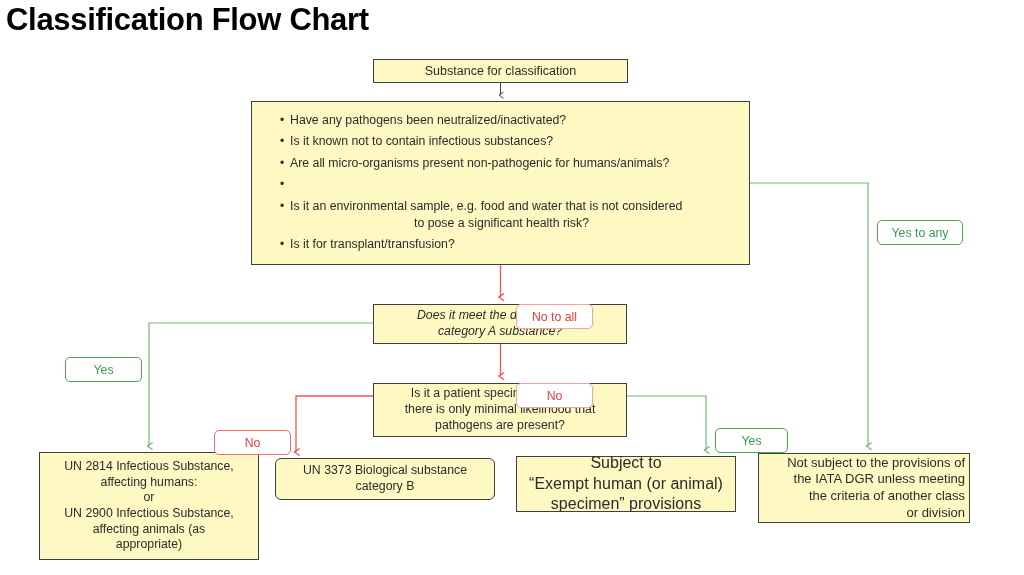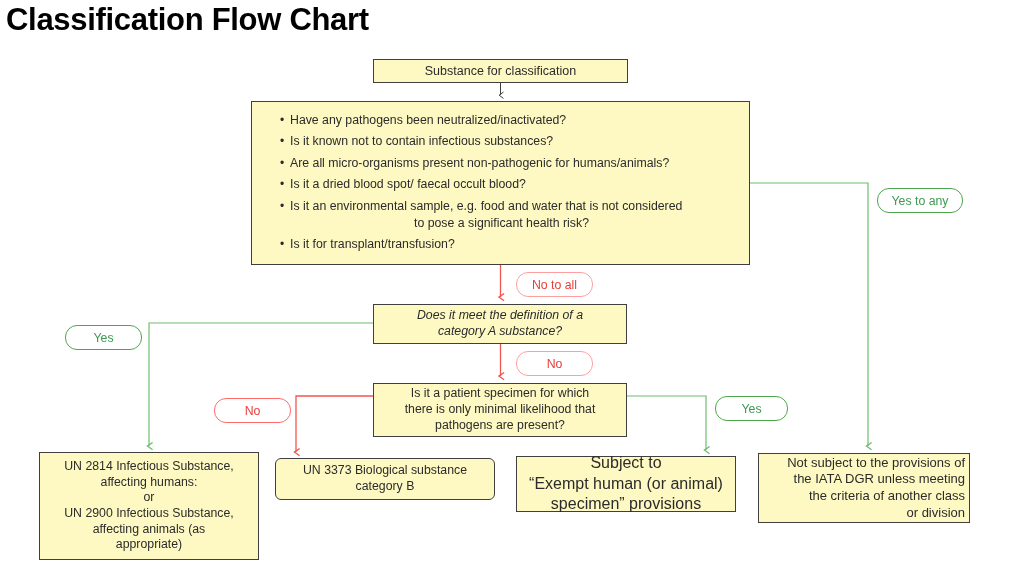--- a/index.html
+++ b/index.html
@@ -109,28 +109,29 @@
     font-size: 16px;
   }
   #node-notsubject {
     left: 758px; top: 453px; width: 212px; height: 70px;
     font-size: 13px;
     text-align: right;
   }
   .edge-label {
     position: absolute;
     box-sizing: border-box;
-    border-radius: 12px;
+    border-radius: 5px;
     background: #ffffff;
     display: flex;
     align-items: center;
     justify-content: center;
     font-size: 12.3px;
     text-align: center;
     white-space: nowrap;
+    margin-top: 32px;
   }
   .edge-label.green {
     border: 1.6px solid #4ea64e;
     color: #3f9a4f;
   }
   .edge-label.red {
     border: 1.6px solid #ff6b6b;
     color: #e8403c;
   }
   .edge-label.red-soft {
@@ -205,21 +206,20 @@
     <div class="bullet-row">
       <span class="bullet-dot">•</span>
       <span class="bullet-text">Is it known not to contain infectious substances?</span>
     </div>
     <div class="bullet-row">
       <span class="bullet-dot">•</span>
       <span class="bullet-text">Are all micro-organisms present non-pathogenic for humans/animals?</span>
     </div>
     <div class="bullet-row">
       <span class="bullet-dot">•</span>
-      <span class="bullet-text">Is it a dried blood spot/ faecal occult blood?</span>
     </div>
     <div class="bullet-row">
       <span class="bullet-dot">•</span>
       <span class="bullet-text centered-wrap"><span>Is it an environmental sample, e.g. food and water that is not considered</span><span class="wrap2">to pose a significant health risk?</span></span>
     </div>
     <div class="bullet-row">
       <span class="bullet-dot">•</span>
       <span class="bullet-text">Is it for transplant/transfusion?</span>
     </div>
   </div>

